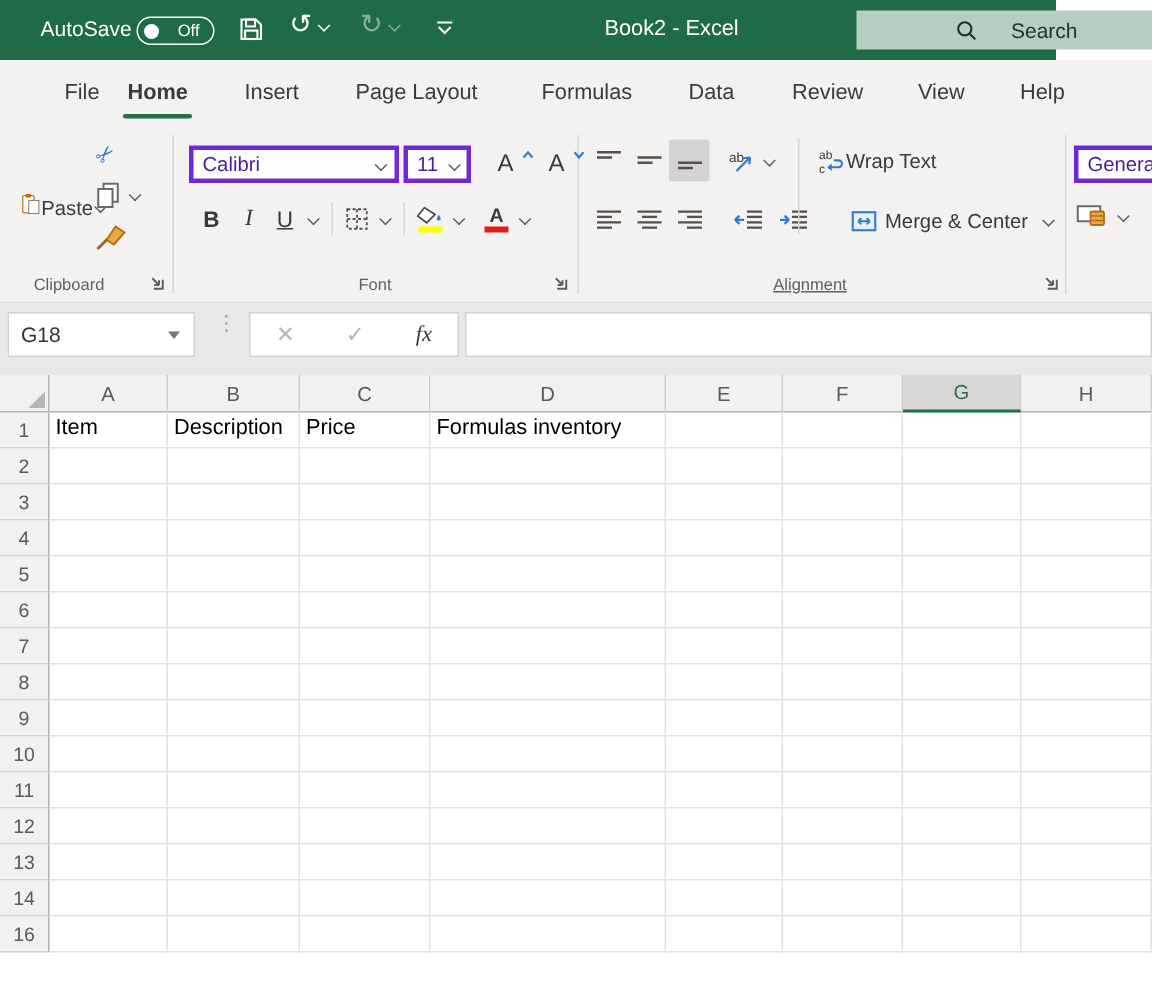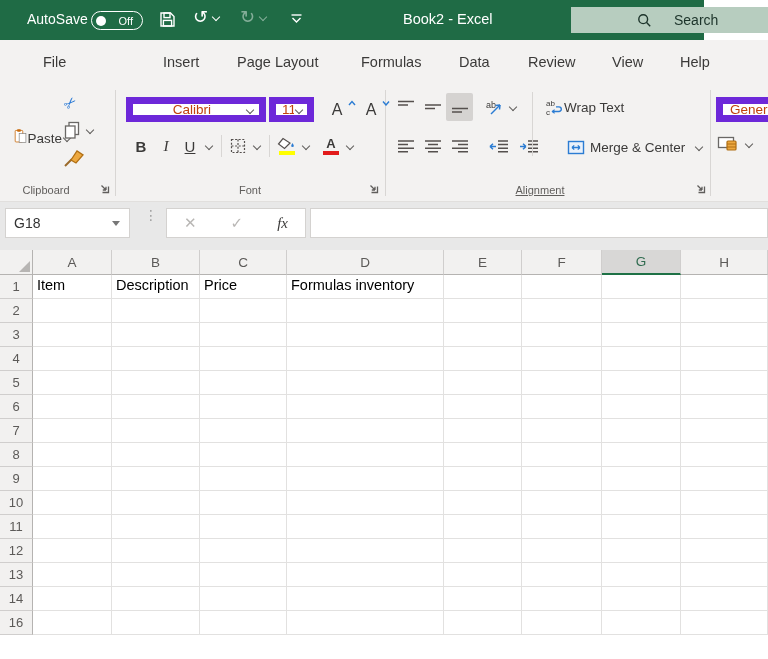--- a/index.html
+++ b/index.html
@@ -29,21 +29,21 @@
   .tab{position:absolute;top:0;height:44px;display:flex;align-items:center;padding:0 12px;font-size:14.5px;color:#3b3a39;cursor:pointer;}
   .tab.active{font-weight:bold;}
   .tab.active::after{content:"";position:absolute;left:9px;right:9px;bottom:5px;height:3px;border-radius:2px;background:#217346;}
 
   
   .ribbon{position:absolute;left:0;top:84px;width:768px;height:118px;background:#f3f2f1;border-bottom:1px solid #e1dfdd;}
   .gsep{position:absolute;top:6px;height:106px;width:1px;background:#d8d6d4;}
   .group-label{position:absolute;bottom:5px;font-size:11px;color:#605e5c;text-align:center;}
   .launcher{position:absolute;bottom:6px;width:13px;height:13px;cursor:pointer;}
   .rbtn{display:flex;align-items:center;justify-content:center;cursor:pointer;border-radius:2px;}
-  .combo{background:#fff;border:7px solid #6d28d9;display:flex;align-items:center;font-size:13.5px;color:#c2410c;cursor:pointer;text-align:center;}
+  .combo{background:#fff;border:3px solid #6d28d9;display:flex;align-items:center;font-size:13.5px;color:#4c1d95;cursor:pointer;}
   .combo .val{flex:1;padding-left:6px;white-space:nowrap;overflow:hidden;}
   .btxt{font-size:13.5px;color:#3b3a39;white-space:nowrap;}
 
   
   .paste-btn{position:absolute;left:14px;top:6px;width:52px;height:92px;display:flex;flex-direction:row;align-items:center;cursor:pointer;}
   .paste-btn .btxt{margin-top:5px;}
   .clip-cut{position:absolute;left:64px;top:10px;}
   .clip-copy{position:absolute;left:63px;top:36px;display:flex;align-items:center;}
   .clip-fp{position:absolute;left:62px;top:62px;}
   .scissors{display:inline-block;transform:rotate(-45deg);color:#2e7cd6;font-size:15px;font-family:"DejaVu Sans",sans-serif;}
@@ -124,20 +124,21 @@
       <svg class="mag" width="15" height="15" viewBox="0 0 15 15">
         <circle cx="6.2" cy="6.2" r="4.4" fill="none" stroke="#1c332a" stroke-width="1.4"></circle>
         <path d="M9.6 9.6 L13.2 13.2" stroke="#1c332a" stroke-width="1.4"></path>
       </svg>
       <span class="ph">Search</span>
     </div>
   </div>
 
   <div class="tabrow">
       <div class="tab" style="left: 31px;">File</div>
+      <div class="tab active" style="left: 73px;">Home</div>
       <div class="tab" style="left: 151px;">Insert</div>
       <div class="tab" style="left: 225px;">Page Layout</div>
       <div class="tab" style="left: 349px;">Formulas</div>
       <div class="tab" style="left: 447px;">Data</div>
       <div class="tab" style="left: 516px;">Review</div>
       <div class="tab" style="left: 600px;">View</div>
       <div class="tab" style="left: 668px;">Help</div>
     </div>
 
   <div class="ribbon">

